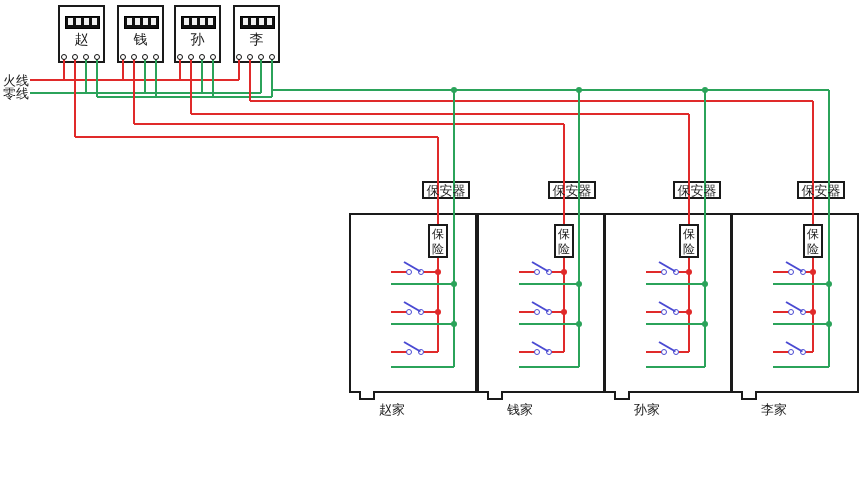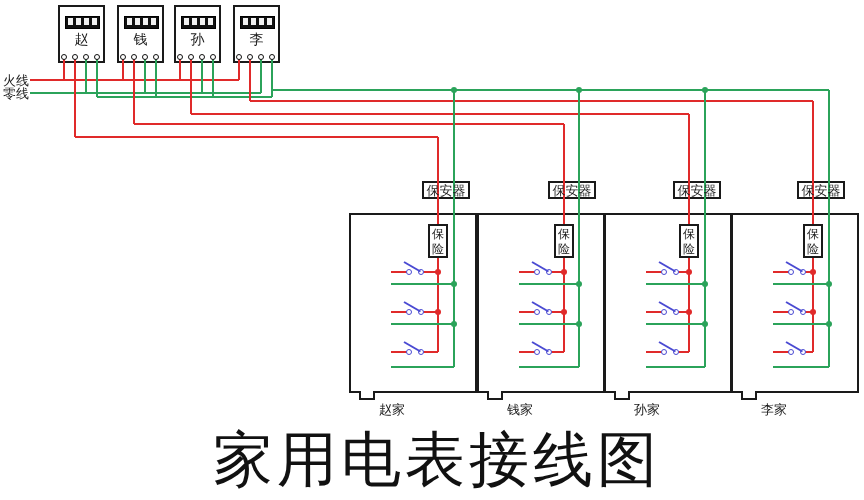--- a/index.html
+++ b/index.html
@@ -208,14 +208,13 @@
       <div style="position: absolute; z-index: 2; left: 773px; top: 323px; width: 56px; height: 2px; background: rgb(43, 163, 90);"></div>
       <div style="position: absolute; z-index: 3; left: 826px; top: 321px; width: 6px; height: 6px; border-radius: 50%; background: rgb(43, 163, 90);"></div>
       <div style="position: absolute; z-index: 2; left: 773px; top: 366px; width: 56px; height: 2px; background: rgb(43, 163, 90);"></div>
       <div style="position: absolute; z-index: 4; left: 803px; top: 224px; width: 20px; height: 34px; background: rgb(255, 255, 255); border: 2px solid rgb(26, 26, 26); box-sizing: border-box;"></div>
       <div style="position: absolute; z-index: 6; left: 803px; top: 226px; font-size: 12px; color: rgb(26, 26, 26); white-space: nowrap; font-family: &quot;Liberation Serif&quot;, &quot;DejaVu Serif&quot;, serif; width: 20px; text-align: center;">保</div>
       <div style="position: absolute; z-index: 6; left: 803px; top: 241px; font-size: 12px; color: rgb(26, 26, 26); white-space: nowrap; font-family: &quot;Liberation Serif&quot;, &quot;DejaVu Serif&quot;, serif; width: 20px; text-align: center;">险</div>
       <div style="position: absolute; z-index: 6; left: 761px; top: 401px; font-size: 13px; color: rgb(26, 26, 26); white-space: nowrap; font-family: &quot;Liberation Serif&quot;, &quot;DejaVu Serif&quot;, serif;">李家</div>
     </div>
   <div id="live-label" class="abs txt" style="font-size: 13px; left: 3px; top: 72px;">火线</div>
   <div id="neutral-label" class="abs txt" style="font-size: 13px; left: 3px; top: 85px;">零线</div>
-  <div id="big-title" class="abs txt" style="left: 95px; width: 684px; text-align: center; font-size: 60px; letter-spacing: 4px; color: rgb(17, 17, 17); top: 420px;">家用电表接线图</div>
 </div>
 
 </body></html>

